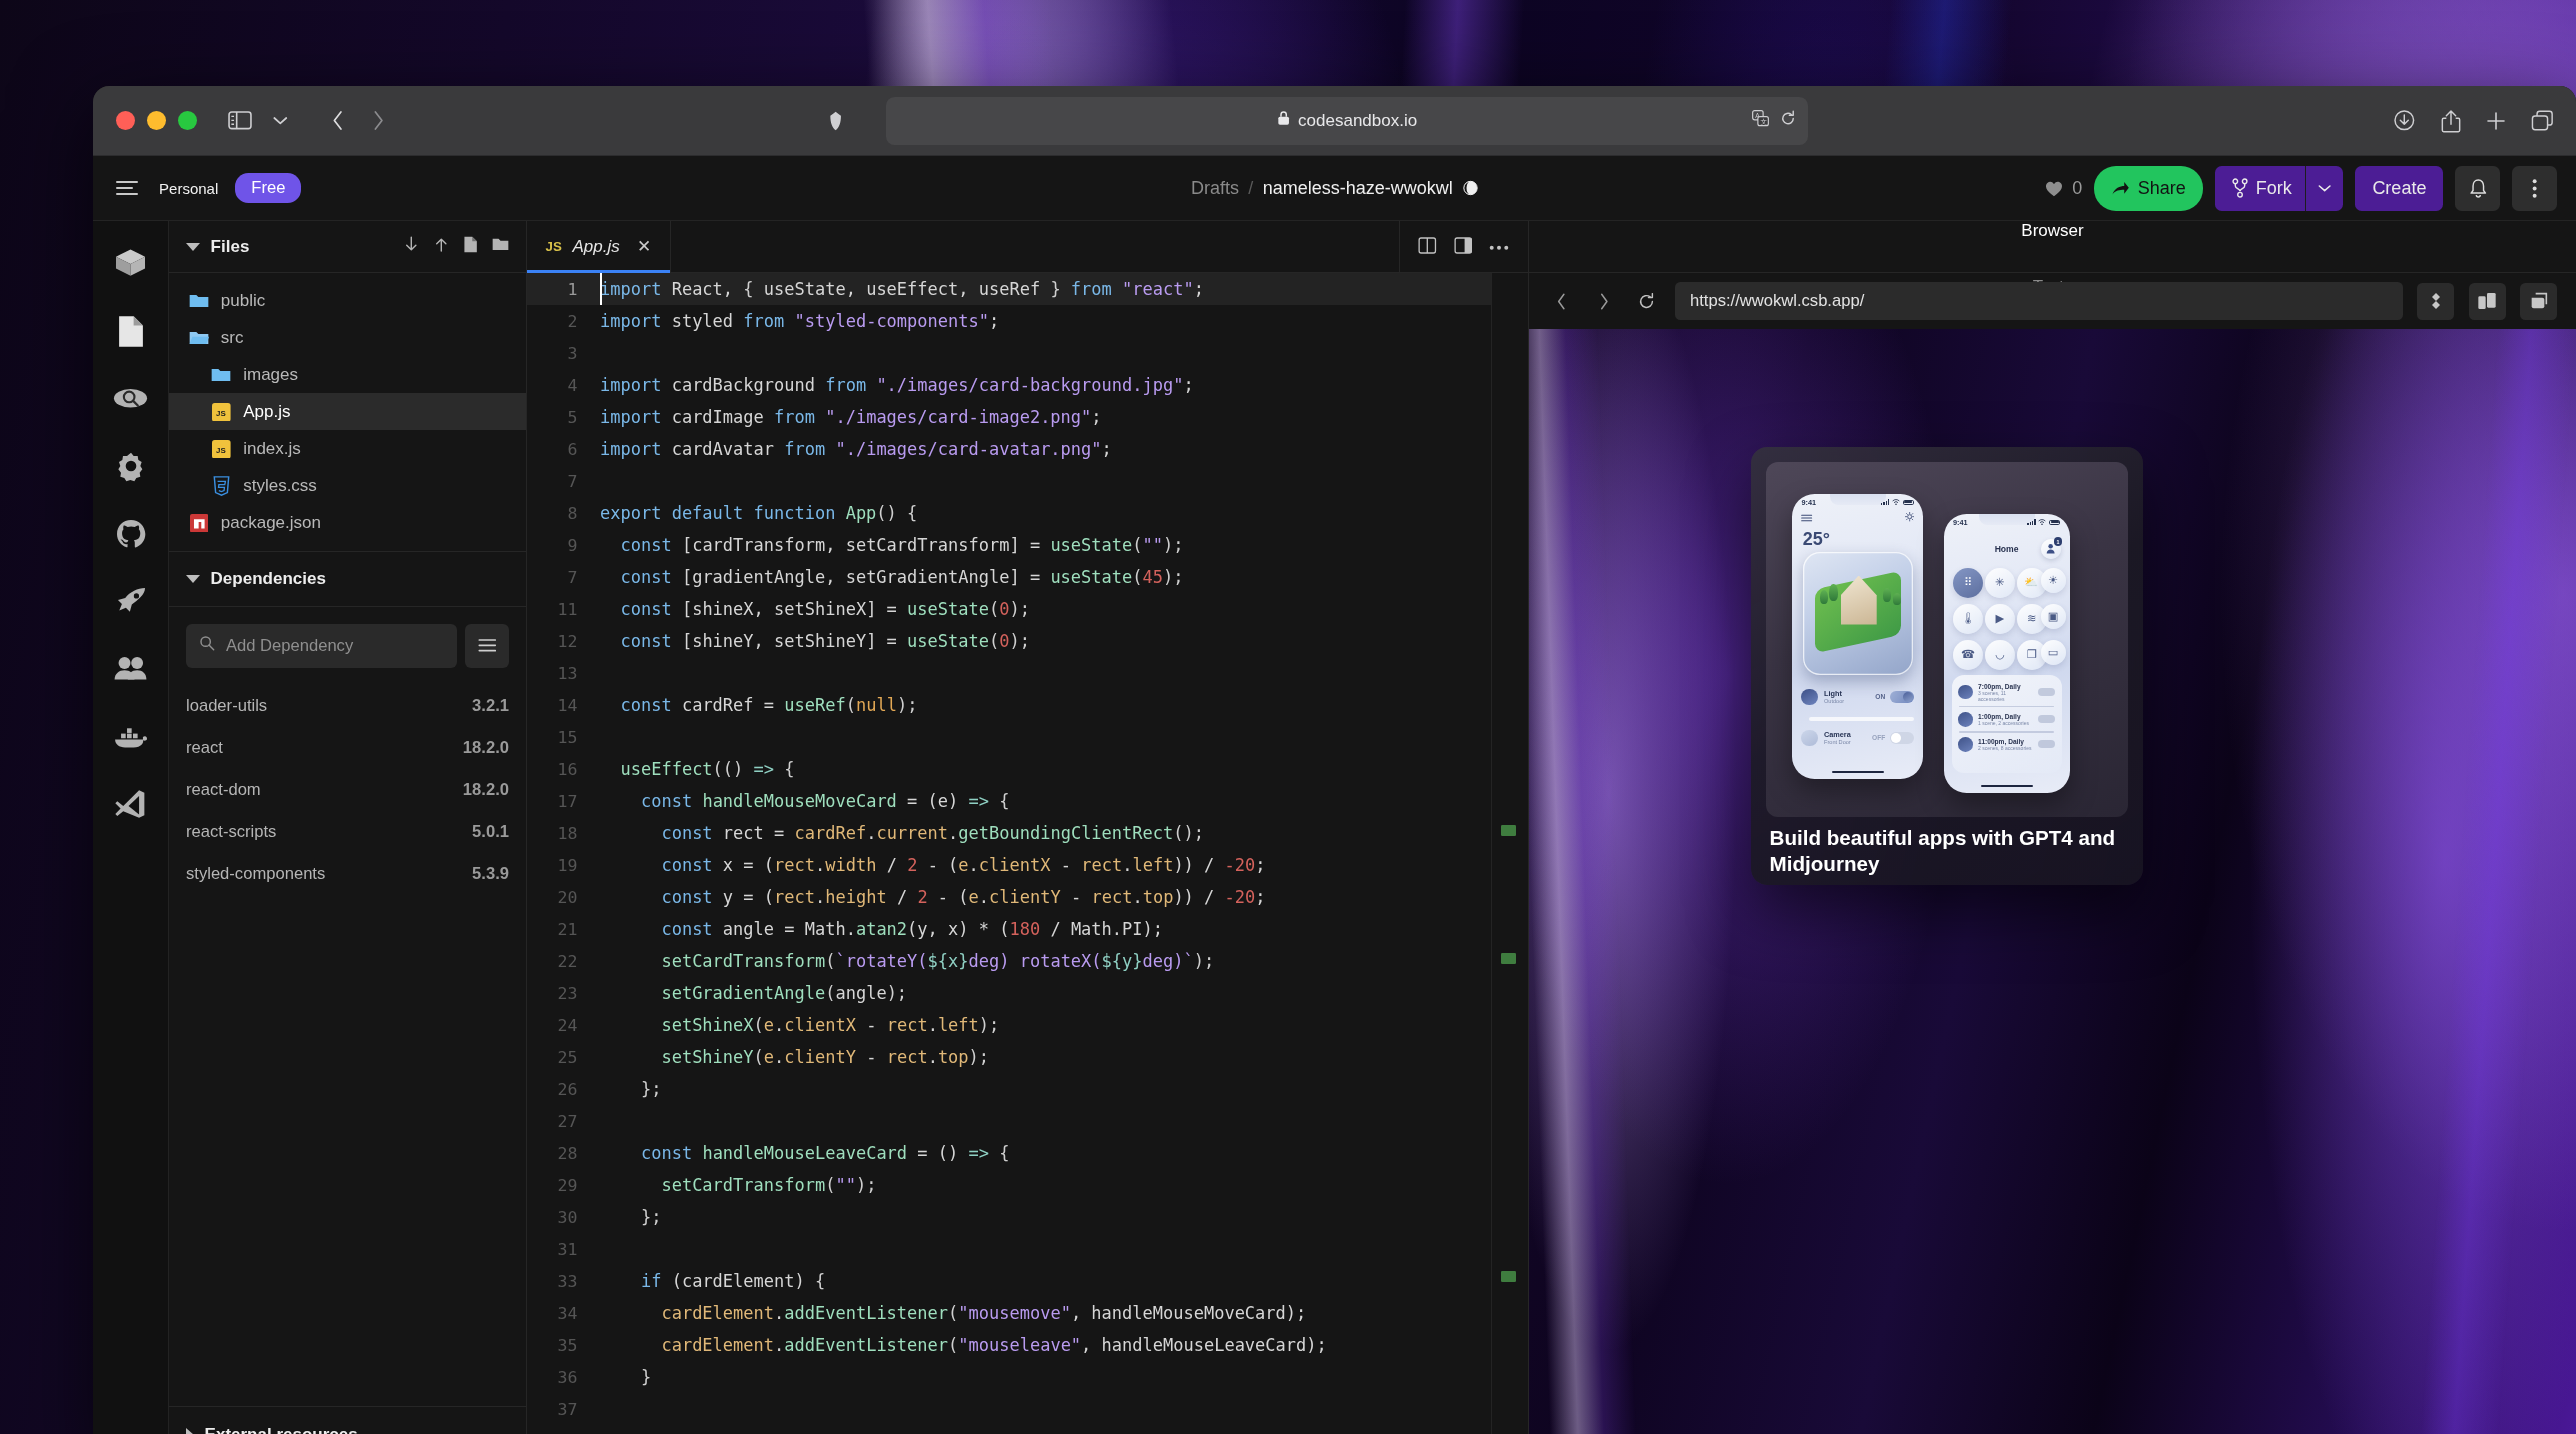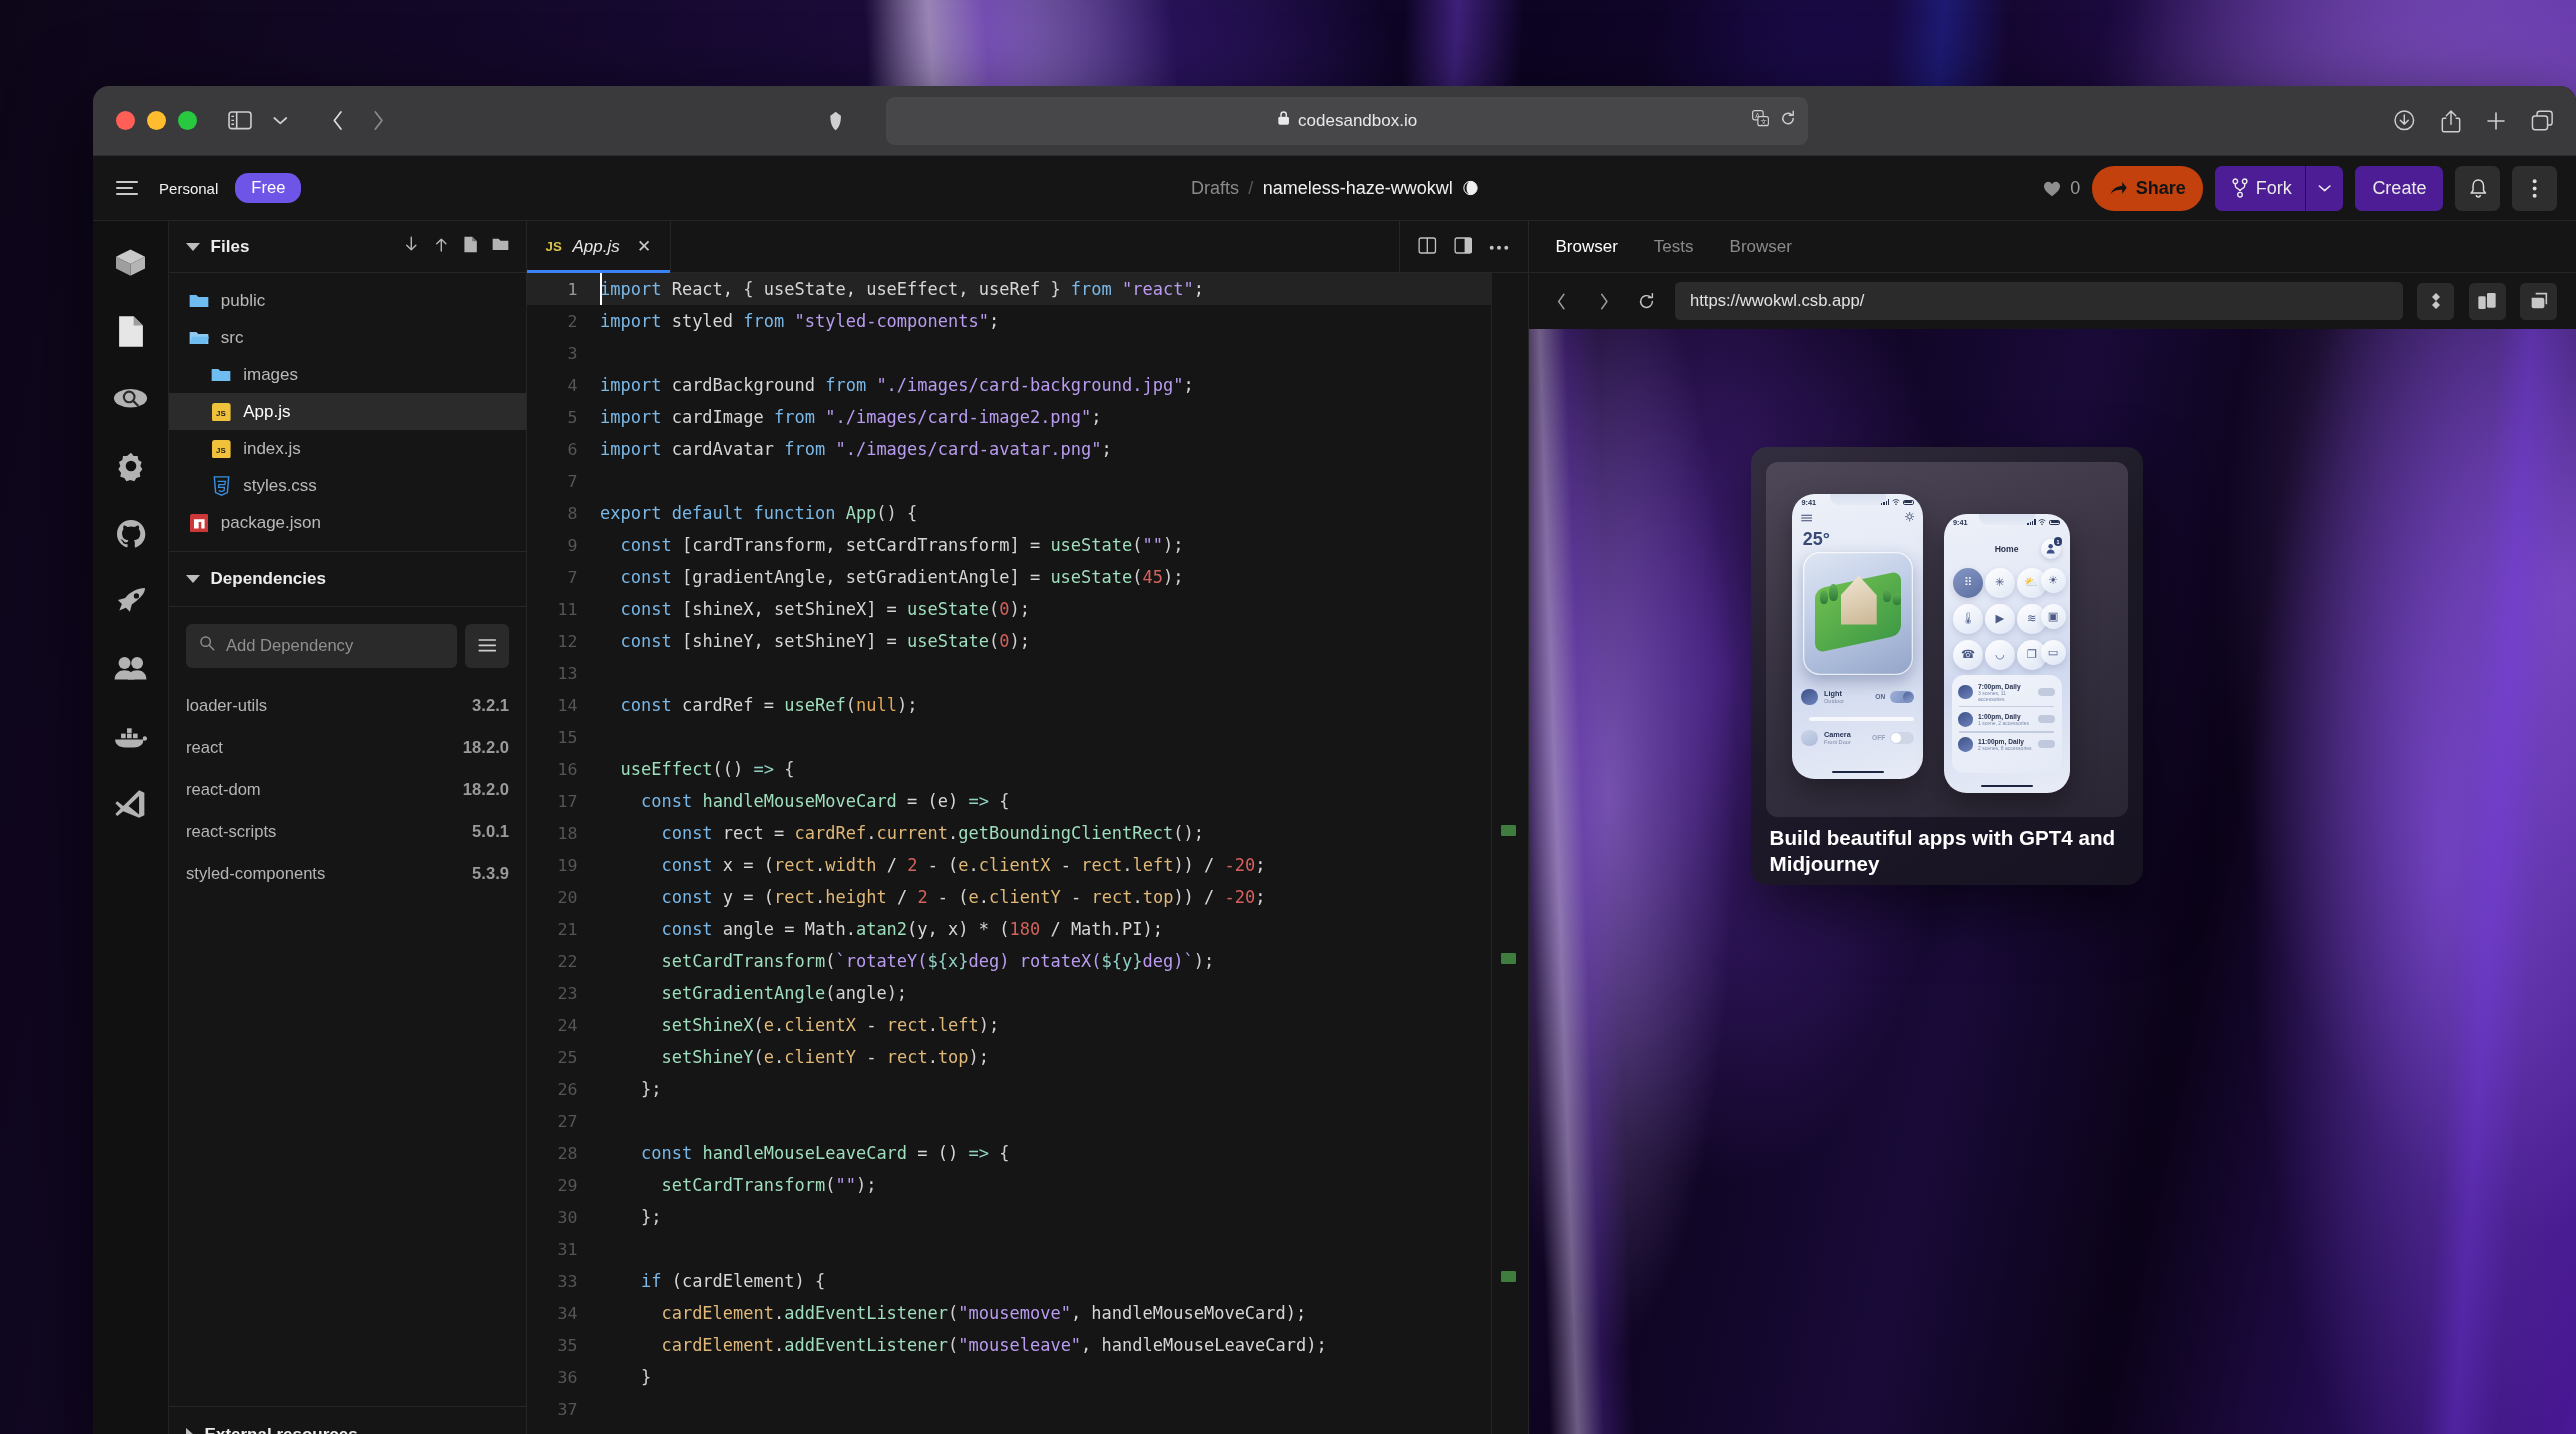--- a/index.html
+++ b/index.html
@@ -71,21 +71,21 @@
     display:flex; align-items:center; gap:9.3px; font-size:18px;
   }
   #breadcrumb .crumb-muted{color:#8a8a8a;} #breadcrumb .sep{color:#5a5a5a;}
   #breadcrumb .crumb{color:#f0f0f0;}
   #header-right{ position:absolute; right:18.6px; display:flex; align-items:center; gap:12px;}
   .likebox{ display:flex; align-items:center; gap:8px; color:#9a9a9a; font-size:18px;}
   .btn{
     height:45px; border-radius:6.6px; display:flex; align-items:center; gap:8px;
     padding:0 17px; font-size:18px; color:#eaeaea; background:#4c1d95;
   }
-  .btn.share{ background:#c2410c; color:#131313; font-weight:bold;border-radius:22px; }
+  .btn.share{ background:#22c55e; color:#131313; font-weight:normal;border-radius:22px; }
   .btn.split-l{ border-radius:6.6px 0 0 6.6px; padding-right:13.3px;}
   .btn.split-r{ border-radius:0 6.6px 6.6px 0; padding:0 12px; border-left:0.7px solid #1d1d1d;}
   .icon-btn{ width:45px; height:45px; border-radius:6.6px; background:#2e2e2e;
     display:flex;align-items:center;justify-content:center;color:#ddd;}
 
   
   #body-row{ display:flex; height:calc(1377px - 70px - 65px); }
 
   
   #activitybar{
@@ -142,21 +142,21 @@
   .cl.hl .ln{ color:#9a9a9a; }
   .src{ color:#d6d6d6; }
   .kw{color:#7ab8e8;} .str{color:#b99bf0;} .fn{color:#9fdfbe;} .num{color:#d4625c;} .prop{color:#e0b878;} .cls{color:#9fdfbe;}
   .punc{color:#cfcfcf;} .op{color:#8fd0c3;} .nl{color:#e2a855;}
   #cursor{ position:absolute; left:73px; top:0; width:2px; height:32px; background:#fff;}
   #minimap{ position:absolute; right:0; top:0; bottom:0; width:37px; background:#151515; border-left:0.7px solid #242424;}
   .mm{ position:absolute; left:9.3px; width:14.6px; height:10.6px; background:#3f7d3f; border-radius:1.3px;}
 
   
   #preview{ width:1048px; background:#151515; display:flex; flex-direction:column; border-left:0.7px solid #262626;}
-  #ptabs{ height:52px; display:flex; align-items:center; gap:36px; padding:0 26.5px; border-bottom:0.7px solid #262626;}
+  #ptabs{ height:52px; display:flex; align-items:center; gap:36px; padding:0 26.5px; border-bottom:0.7px solid #262626;flex-direction:column;}
   .ptab{ font-size:17px; color:#8a8a8a; }
   .ptab.active{ color:#fff; }
   #pbar{ height:56px; display:flex; align-items:center; gap:14.6px; padding:0 18.6px;}
   #purl{ flex:1; height:38px; background:#2b2b2b; border-radius:5.3px; display:flex; align-items:center;
          padding:0 14.6px; color:#e2e2e2; font-size:16.6px;}
   .pbtn{ width:37px; height:37px; border-radius:5.3px; background:#2b2b2b;
          display:flex;align-items:center;justify-content:center; color:#c7c7c7;}
   .navarrow{ color:#9a9a9a; display:flex; align-items:center;justify-content:center; width:28px;}
   #viewport{
     flex:1; position:relative; overflow:hidden;

